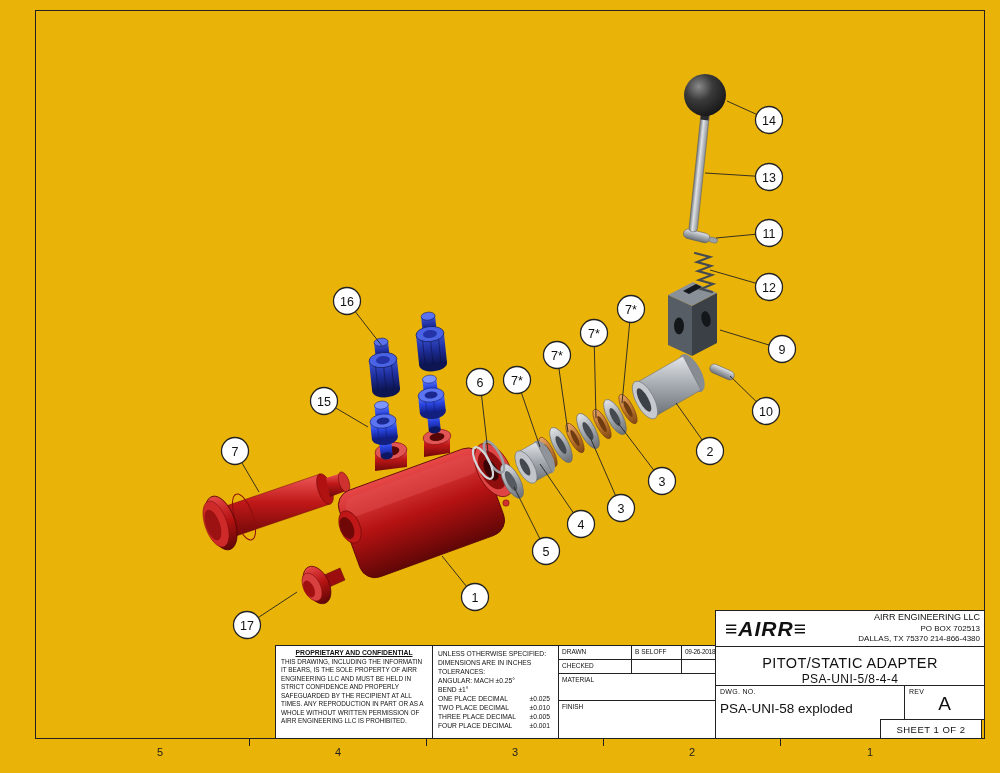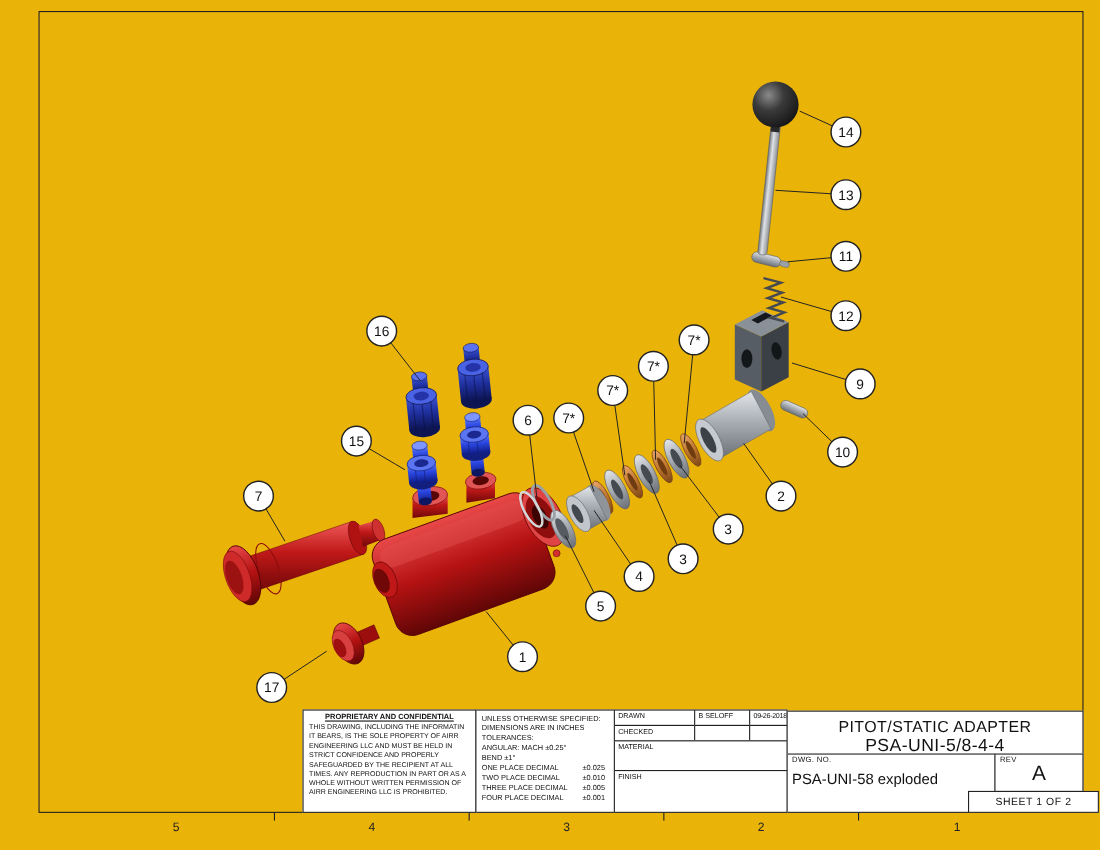--- a/index.html
+++ b/index.html
@@ -8,27 +8,27 @@
   .frame { position:absolute; left:35px; top:10px; width:950px; height:729px; border:1.3px solid #222; }
   svg.view { position:absolute; left:0; top:0; }
   .cell { position:absolute; border:1px solid #222; background:#fff; }
   
   .logo-row { left:715px; top:610px; width:270px; height:37px; display:flex; align-items:center; }
   .logo { width:100px; text-align:center; font-size:21px; font-weight:bold; font-style:italic; letter-spacing:1px; white-space:nowrap; }
   .addr { flex:1; text-align:right; font-size:8px; line-height:1.3; padding-right:4px; }
   .addr .co { font-size:9px; }
   .title-cell { left:715px; top:646px; width:270px; height:49px; display:flex; flex-direction:column; justify-content:center; align-items:center; }
   .t1 { font-size:14.5px; letter-spacing:0.4px; }
-  .t2 { font-size:16px; letter-spacing:0.4px; margin-top:1px; }
+  .t2 { font-size:12px; letter-spacing:0.4px; margin-top:1px; }
   .dwg-cell { left:715px; top:685px; width:190px; height:54px; padding:2px 4px; }
   .lbl { font-size:7px; letter-spacing:0.3px; }
   .dwgno { font-size:13.5px; text-align:left; margin-top:6px; }
   .rev-cell { left:904px; top:685px; width:81px; height:35px; padding:2px 4px; }
   .rev { font-size:19px; text-align:center; margin-top:-2px; }
-  .sheet-cell { left:880px; top:719px; width:119px; height:20px; font-size:9.5px; display:flex; align-items:center; justify-content:center; letter-spacing:0.5px; }
+  .sheet-cell { left:880px; top:719px; width:102px; height:20px; font-size:9.5px; display:flex; align-items:center; justify-content:center; letter-spacing:0.5px; }
   
   .ap { font-size:6.5px; padding:2px 3px; overflow:hidden; white-space:nowrap; }
   .ap-l1 { left:558px; top:645px; width:74px; height:15px; }
   .ap-m1 { left:631px; top:645px; width:51px; height:15px; }
   .ap-r1 { left:681px; top:645px; width:35px; height:15px; letter-spacing:-0.3px; }
   .ap-l2 { left:558px; top:659px; width:74px; height:15px; }
   .ap-m2 { left:631px; top:659px; width:51px; height:15px; }
   .ap-r2 { left:681px; top:659px; width:35px; height:15px; }
   .ap-mat { left:558px; top:673px; width:158px; height:28px; }
   .ap-fin { left:558px; top:700px; width:158px; height:39px; }
@@ -349,20 +349,28 @@
           <circle cx="235" cy="451" r="13.5" fill="#fff" stroke="#222" stroke-width="1.3"></circle>
           <text x="235" y="455.5">7</text>
         </g>
       <g>
           <circle cx="247" cy="625" r="13.5" fill="#fff" stroke="#222" stroke-width="1.3"></circle>
           <text x="247" y="629.5">17</text>
         </g>
     </g>
   </svg>
 
+  <div class="cell logo-row">
+    <div class="logo">≡AIRR≡</div>
+    <div class="addr">
+      <div class="co">AIRR ENGINEERING LLC</div>
+      <div>PO BOX 702513</div>
+      <div>DALLAS, TX 75370  214-866-4380</div>
+    </div>
+  </div>
 
   <div class="cell title-cell">
     <div class="t1">PITOT/STATIC ADAPTER</div>
     <div class="t2">PSA-UNI-5/8-4-4</div>
   </div>
 
   <div class="cell dwg-cell">
     <div class="lbl">DWG.  NO.</div>
     <div class="dwgno">PSA-UNI-58 exploded</div>
   </div>

